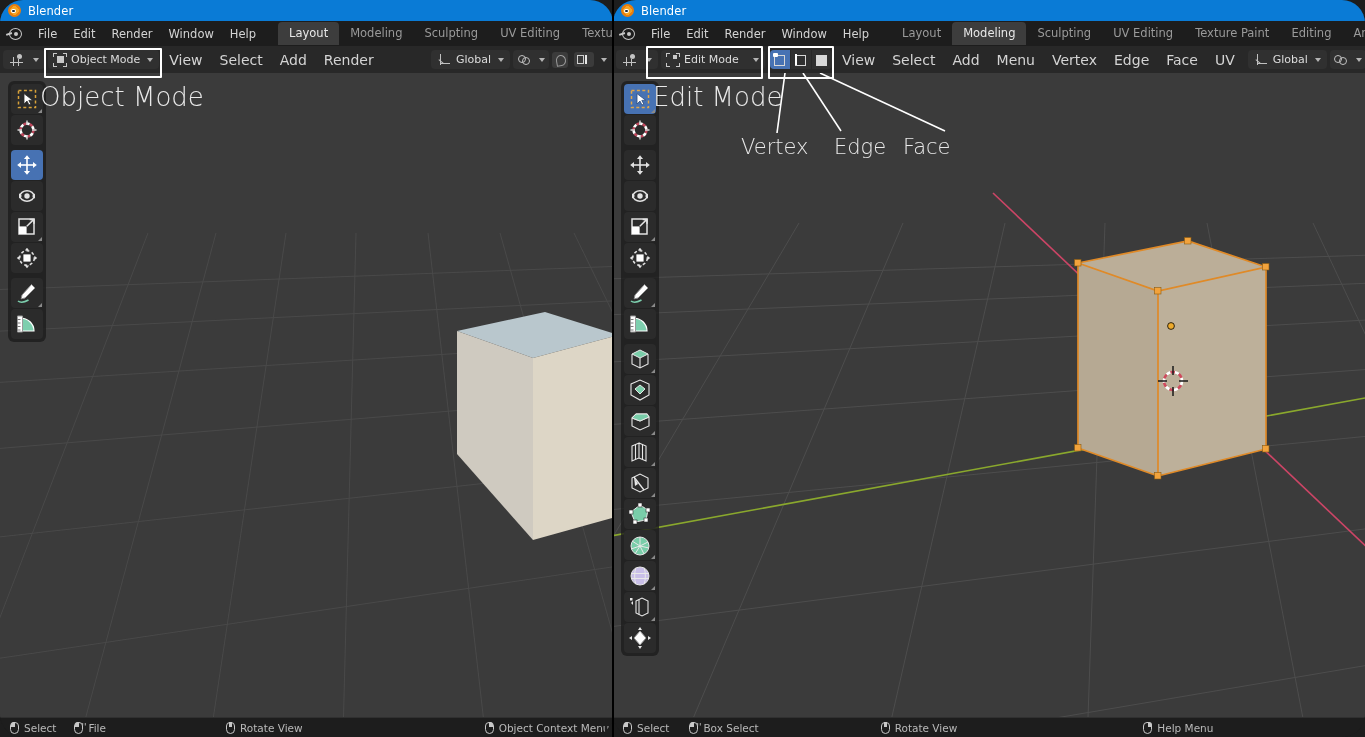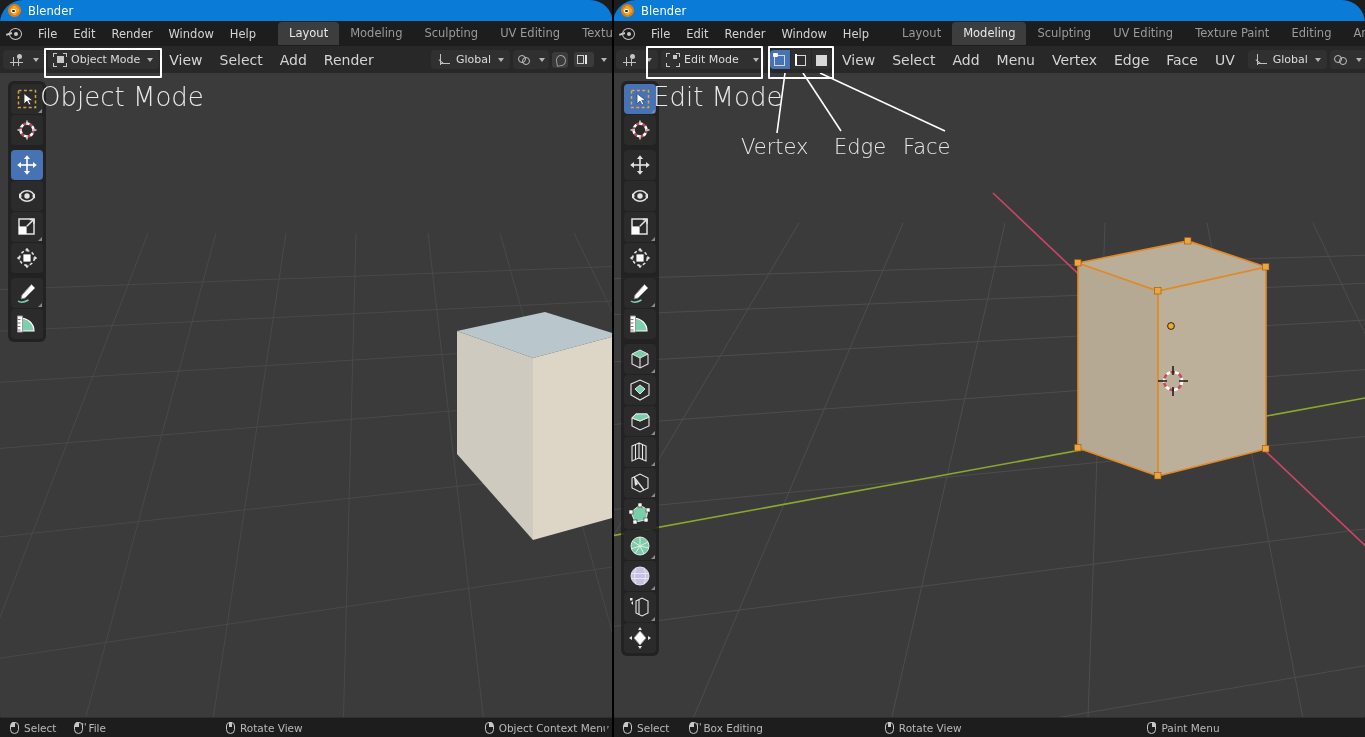--- a/index.html
+++ b/index.html
@@ -766,31 +766,31 @@
         <span class="mouse">
             <span class="lbtn"></span>
           </span>
         <span>Select</span>
       </span>
       <span class="status-item" style="margin-left:20px;">
         <span class="mouse">
             <span class="lbtn"></span>
             <span class="drag">''</span>
           </span>
-        <span>Box Editing</span>
+        <span>Box Select</span>
       </span>
       <span class="status-item" style="margin-left:122px;">
         <span class="mouse">
             <span class="mbtn"></span>
           </span>
         <span>Rotate View</span>
       </span>
       <span class="status-item" style="margin-left:186px;">
         <span class="mouse">
             <span class="rbtn"></span>
           </span>
-        <span>Paint Menu</span>
+        <span>Help Menu</span>
       </span>
     </div>
   </div>
 
   <div class="win-divider"></div>
 </div>
 
 </body></html>

